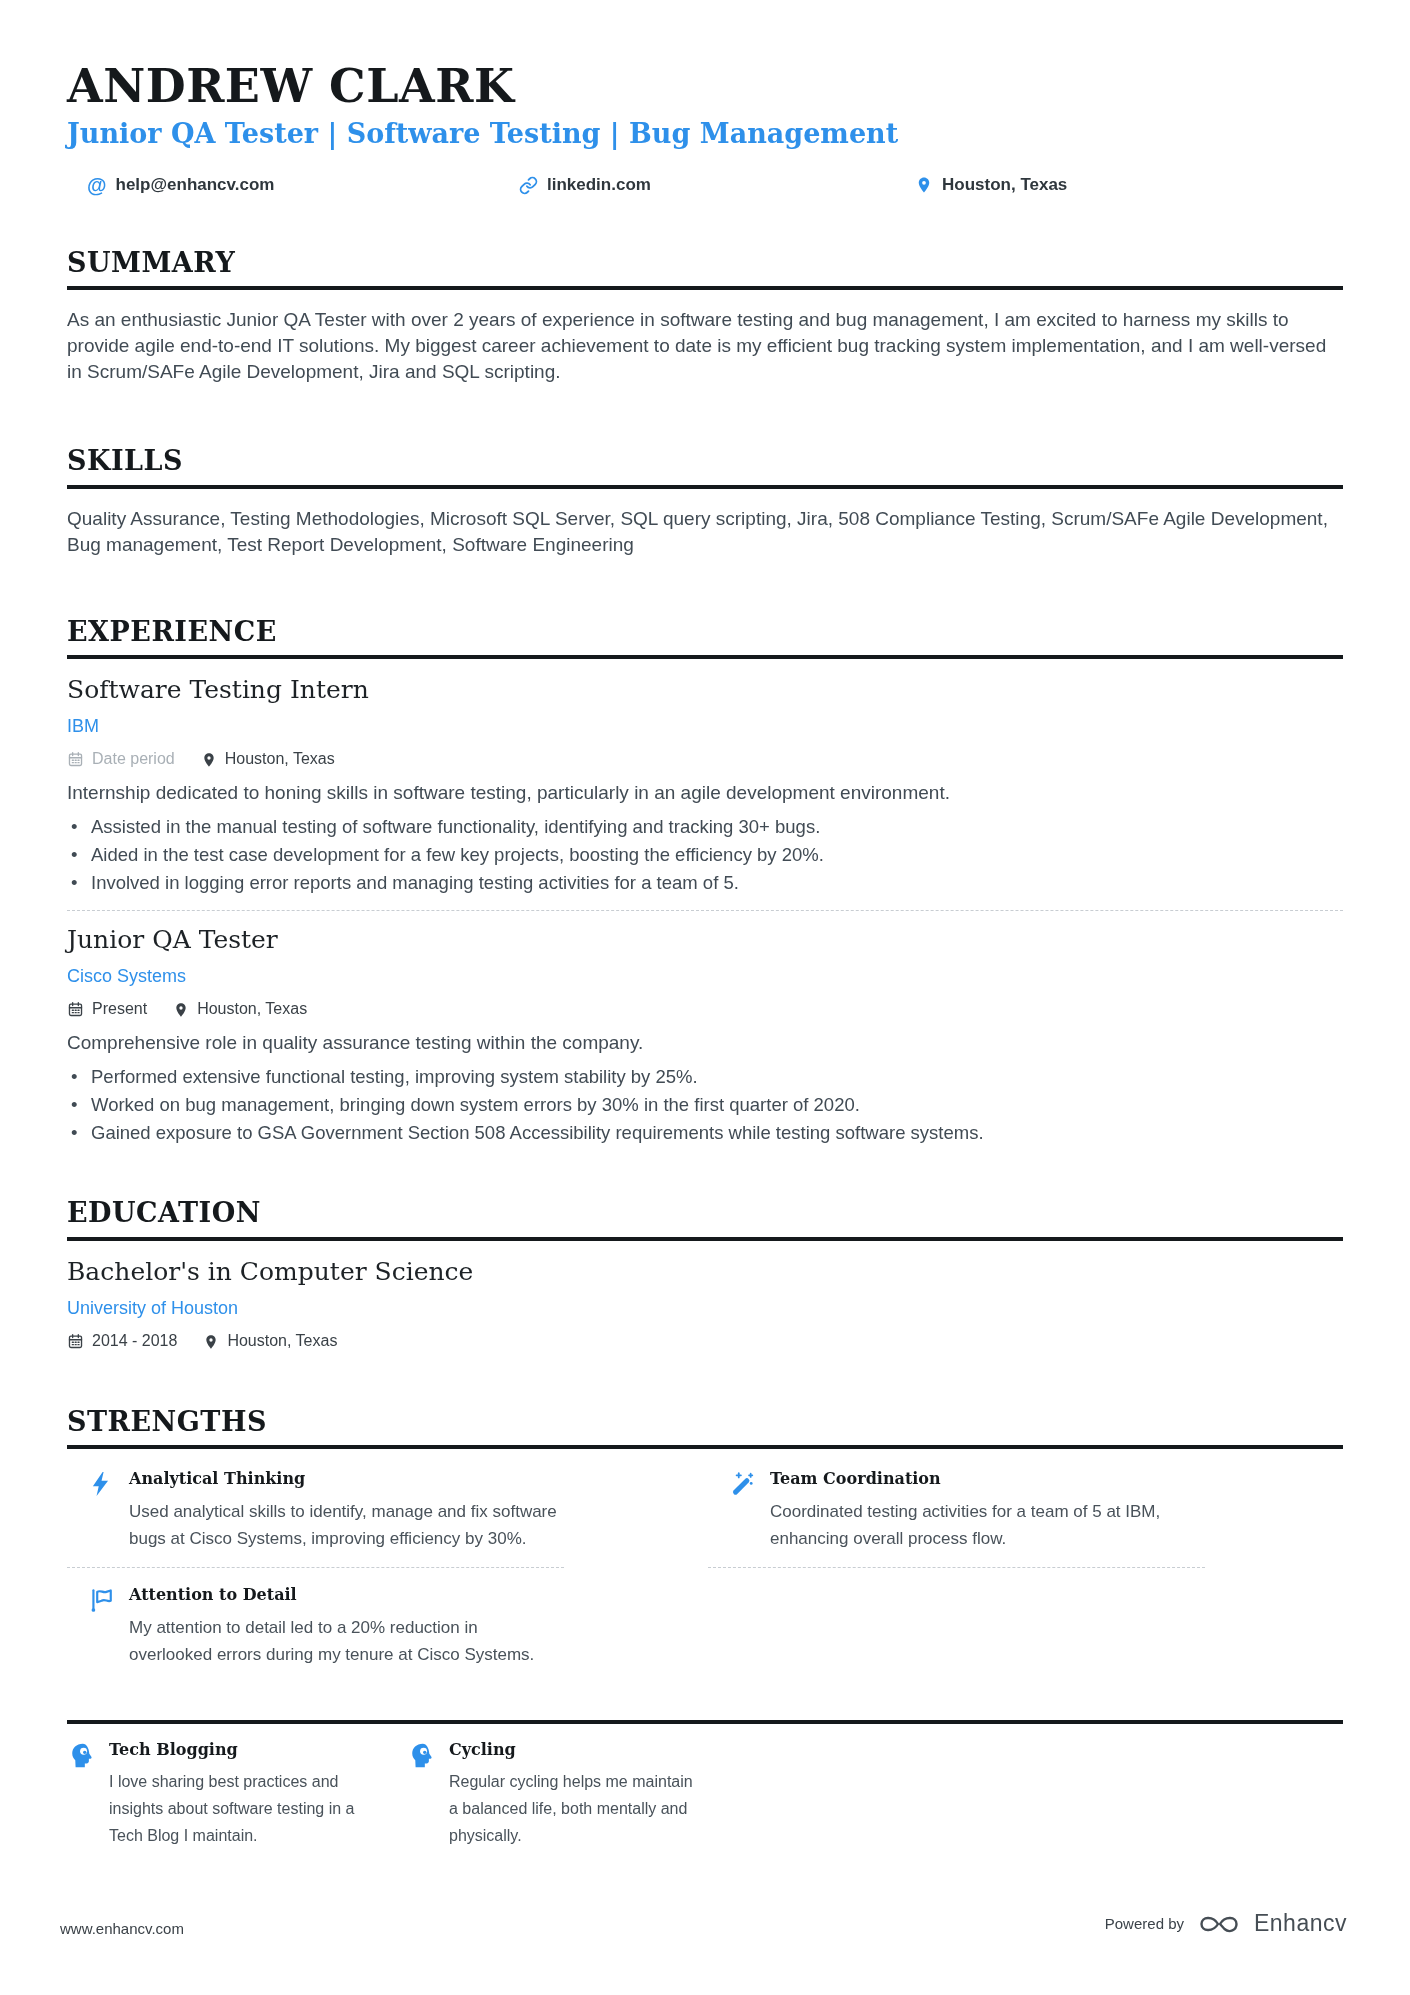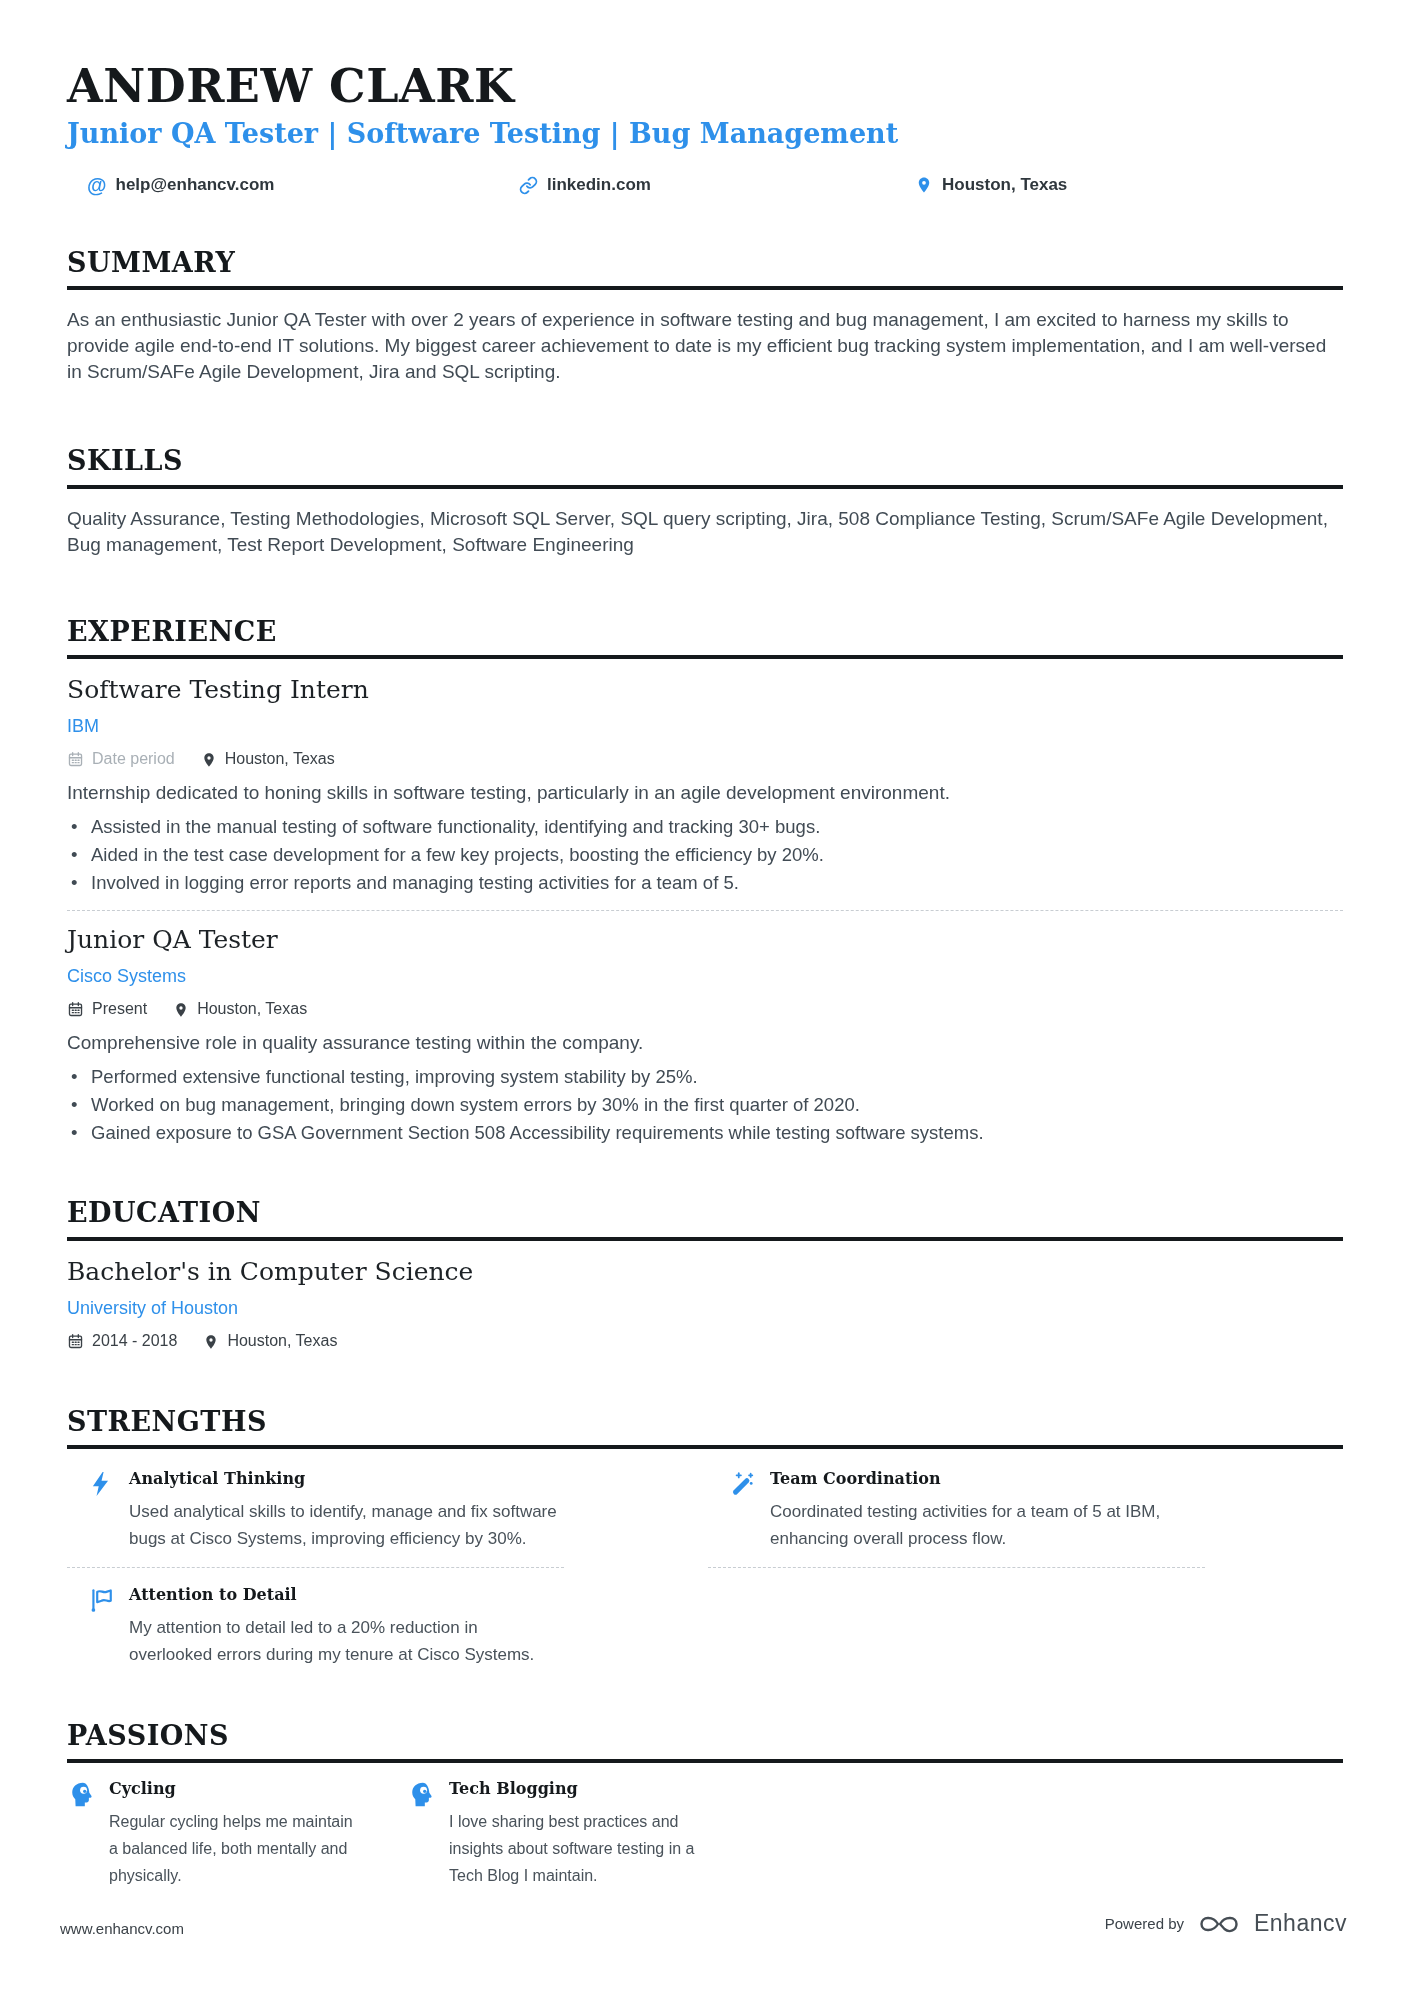--- a/index.html
+++ b/index.html
@@ -301,42 +301,41 @@
             <div class="s-title">Team Coordination</div>
             <div class="s-text">Coordinated testing activities for a team of 5 at IBM, enhancing overall process flow.</div>
           </div>
         </div>
         <hr class="col-divider">
       </div>
     </div>
   </section>
 
   <section class="mt-pas">
-    <h2 class="sec-title">PASSIONS</h2>
     <div class="sec-rule"></div>
     <div class="p-cols">
       <div class="p-col">
         <div class="s-item" style="margin-left:-20px;">
           <svg class="s-icon" width="27" height="27">
               <use href="#i-head"></use>
             </svg>
           <div>
-            <div class="s-title">Cycling</div>
-            <div class="p-text">Regular cycling helps me maintain a balanced life, both mentally and physically.</div>
+            <div class="s-title">Tech Blogging</div>
+            <div class="p-text">I love sharing best practices and insights about software testing in a Tech Blog I maintain.</div>
           </div>
         </div>
       </div>
       <div class="p-col">
         <div class="s-item" style="margin-left:-20px;">
           <svg class="s-icon" width="27" height="27">
               <use href="#i-head"></use>
             </svg>
           <div>
-            <div class="s-title">Tech Blogging</div>
-            <div class="p-text">I love sharing best practices and insights about software testing in a Tech Blog I maintain.</div>
+            <div class="s-title">Cycling</div>
+            <div class="p-text">Regular cycling helps me maintain a balanced life, both mentally and physically.</div>
           </div>
         </div>
       </div>
     </div>
   </section>
 
   <div class="footer">
     <span class="site">www.enhancv.com</span>
     <div class="powered">
       <span class="powered-label">Powered by</span>

